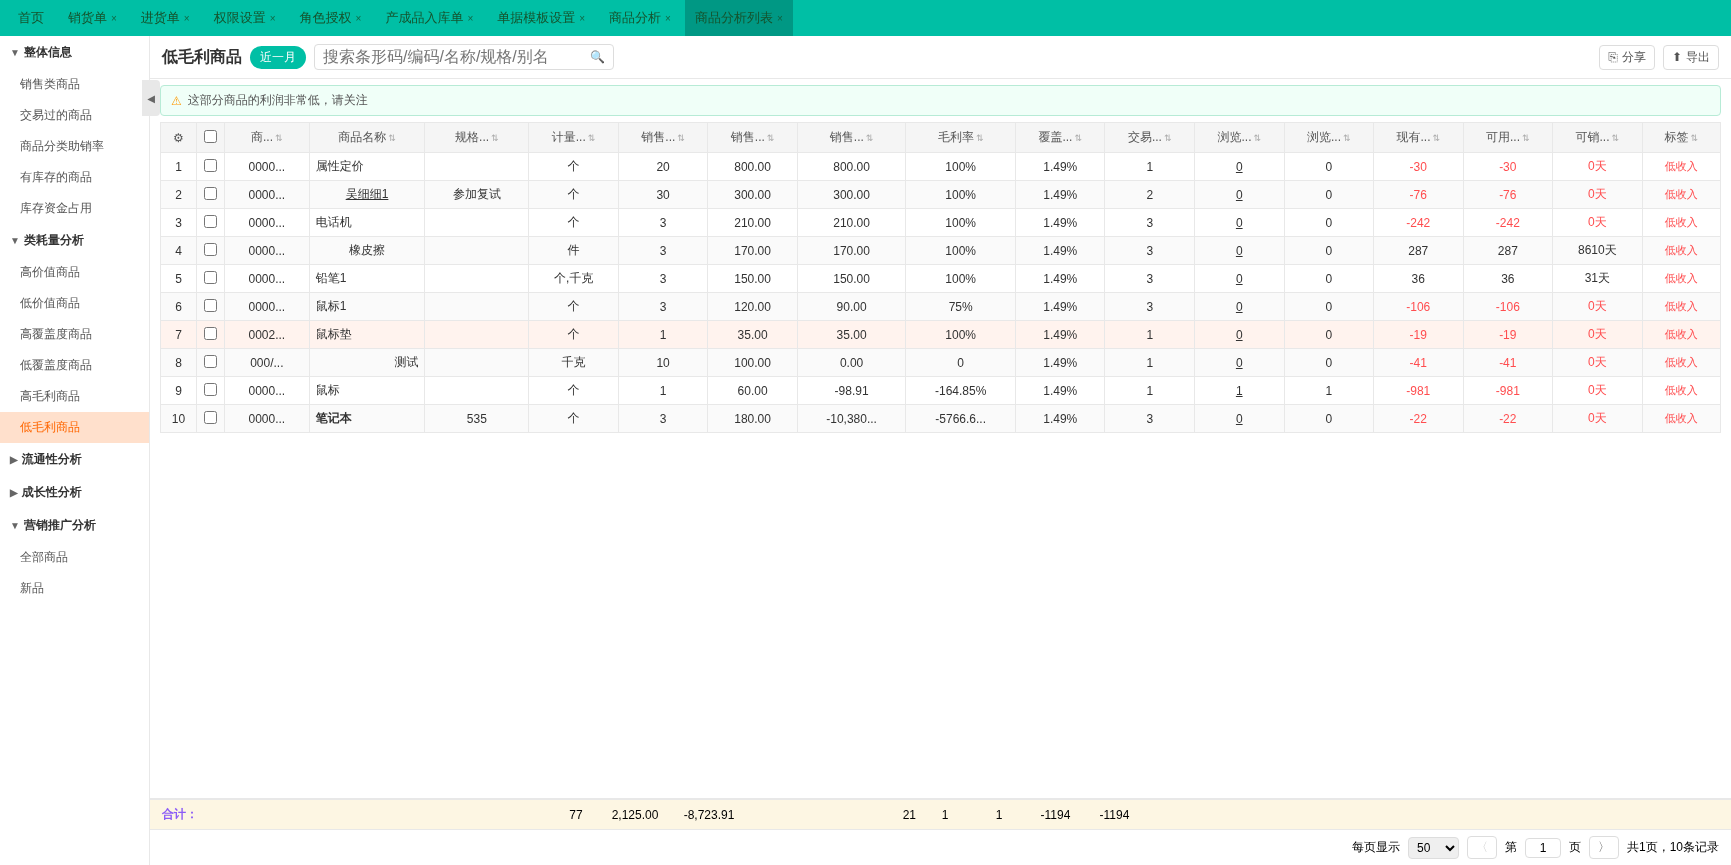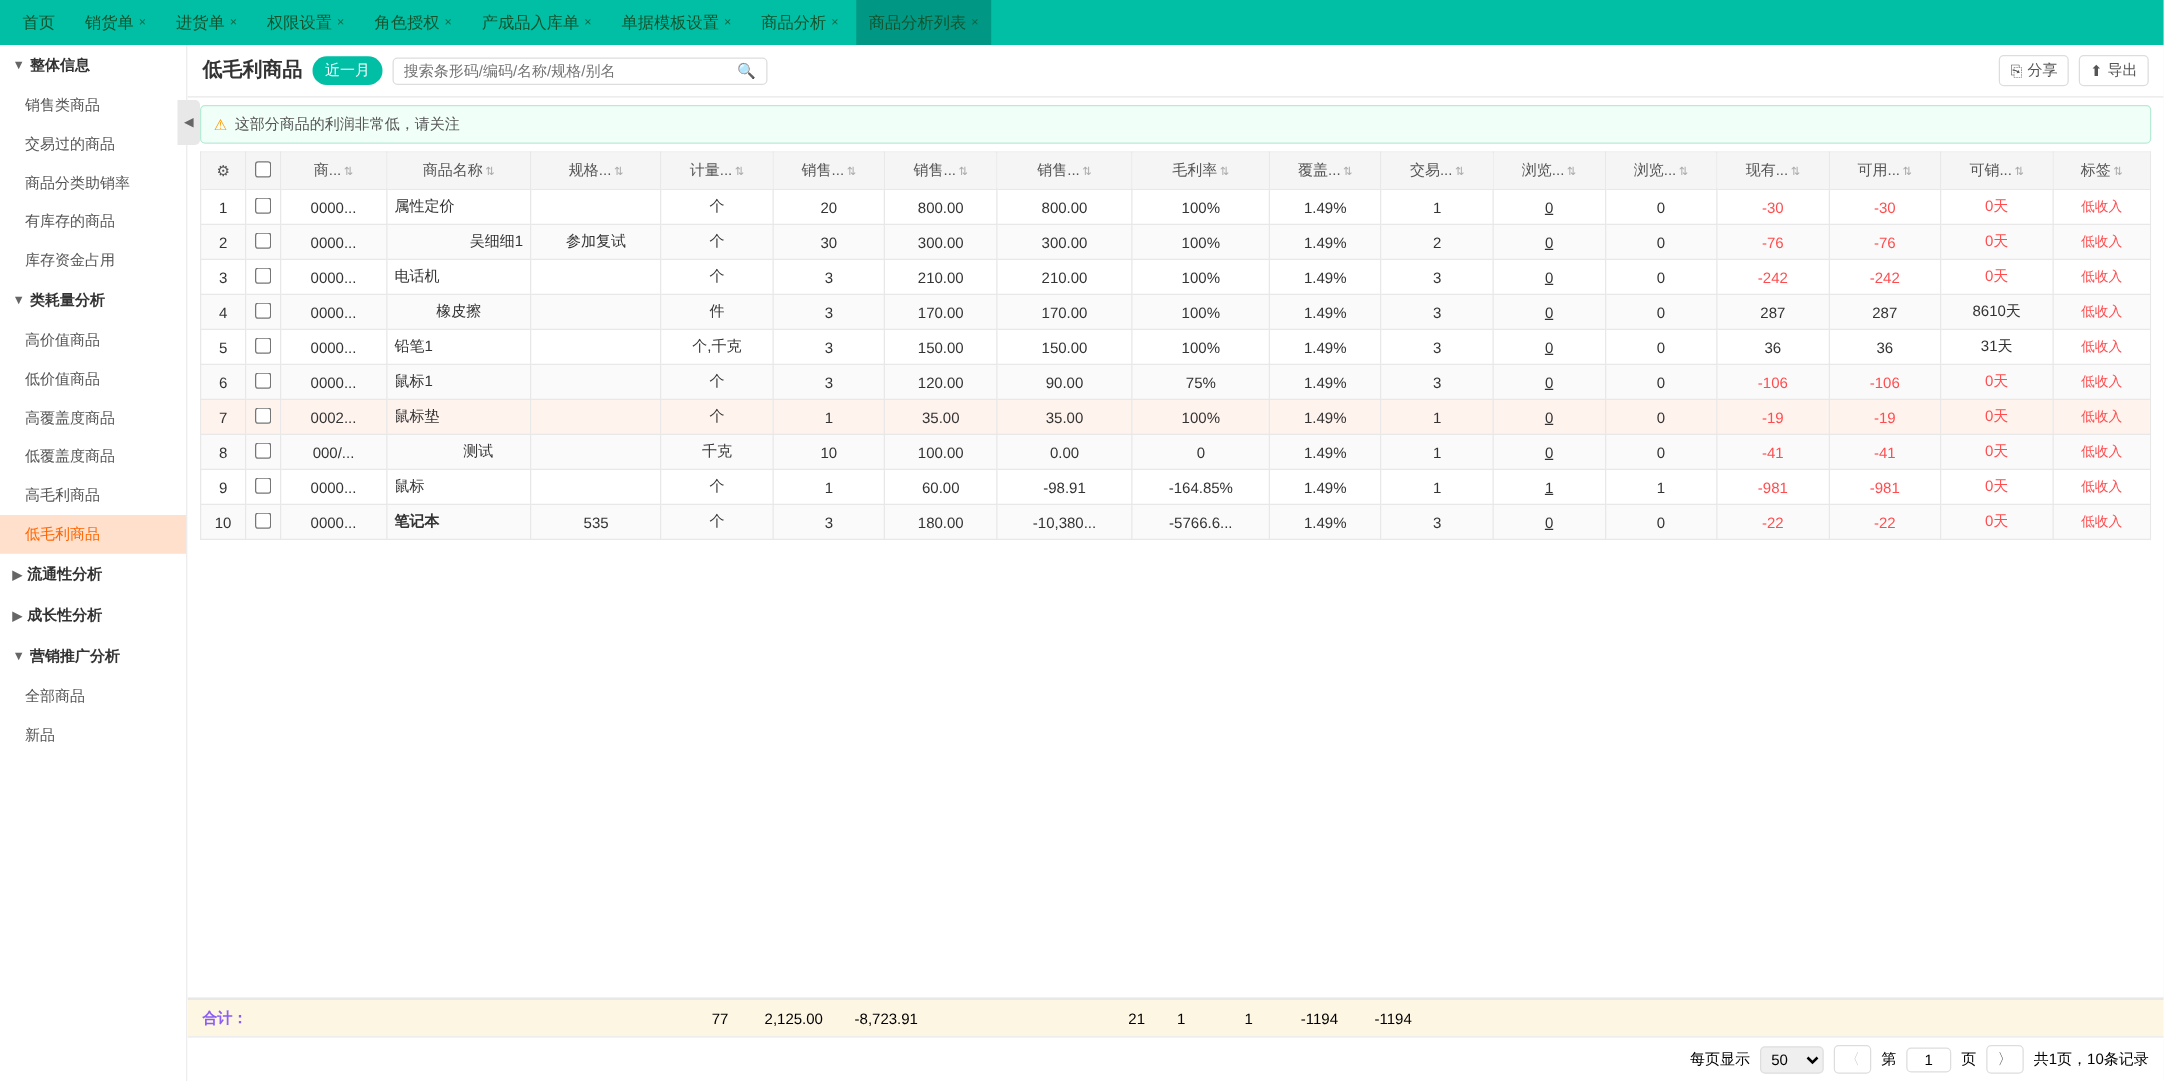--- a/index.html
+++ b/index.html
@@ -120,21 +120,21 @@
       padding: 3px 8px;
       display: flex;
       align-items: center;
       gap: 6px;
       flex: 1;
       max-width: 300px;
     }
     .search-box input {
       border: none;
       outline: none;
-      font-size: 12px;
+      font-size: 16px;
       width: 100%;
       color: #701a75;
     }
     .header-actions {
       display: flex;
       gap: 8px;
       margin-left: auto;
       align-items: center;
     }
     .header-btn {
@@ -477,21 +477,21 @@
                 <td>0</td>
                 <td style="color:#ff4d4f">-30</td>
                 <td style="color:#ff4d4f">-30</td>
                 <td class="days-zero">0天</td>
                 <td class="tag-low-income">低收入</td>
               </tr>
               <tr>
                 <td>2</td>
                 <td class="checkbox-cell"><input type="checkbox" style=""></td>
                 <td>0000...</td>
-                <td style="text-align:right;">吴细细1</td>
+                <td style="text-align:center;text-decoration:underline;">吴细细1</td>
                 <td>参加复试</td>
                 <td>个</td>
                 <td>30</td>
                 <td>300.00</td>
                 <td>300.00</td>
                 <td>100%</td>
                 <td>1.49%</td>
                 <td>2</td>
                 <td><span class="underline">0</span></td>
                 <td>0</td>
@@ -597,21 +597,21 @@
                 <td>0</td>
                 <td style="color:#ff4d4f">-19</td>
                 <td style="color:#ff4d4f">-19</td>
                 <td class="days-zero">0天</td>
                 <td class="tag-low-income">低收入</td>
               </tr>
               <tr>
                 <td>8</td>
                 <td class="checkbox-cell"><input type="checkbox" style=""></td>
                 <td>000/...</td>
-                <td style="text-align:center;padding-left:37px;">测试</td>
+                <td style="text-align:right;padding-left:37px;">测试</td>
                 <td></td>
                 <td>千克</td>
                 <td>10</td>
                 <td>100.00</td>
                 <td>0.00</td>
                 <td>0</td>
                 <td>1.49%</td>
                 <td>1</td>
                 <td><span class="underline">0</span></td>
                 <td>0</td>

